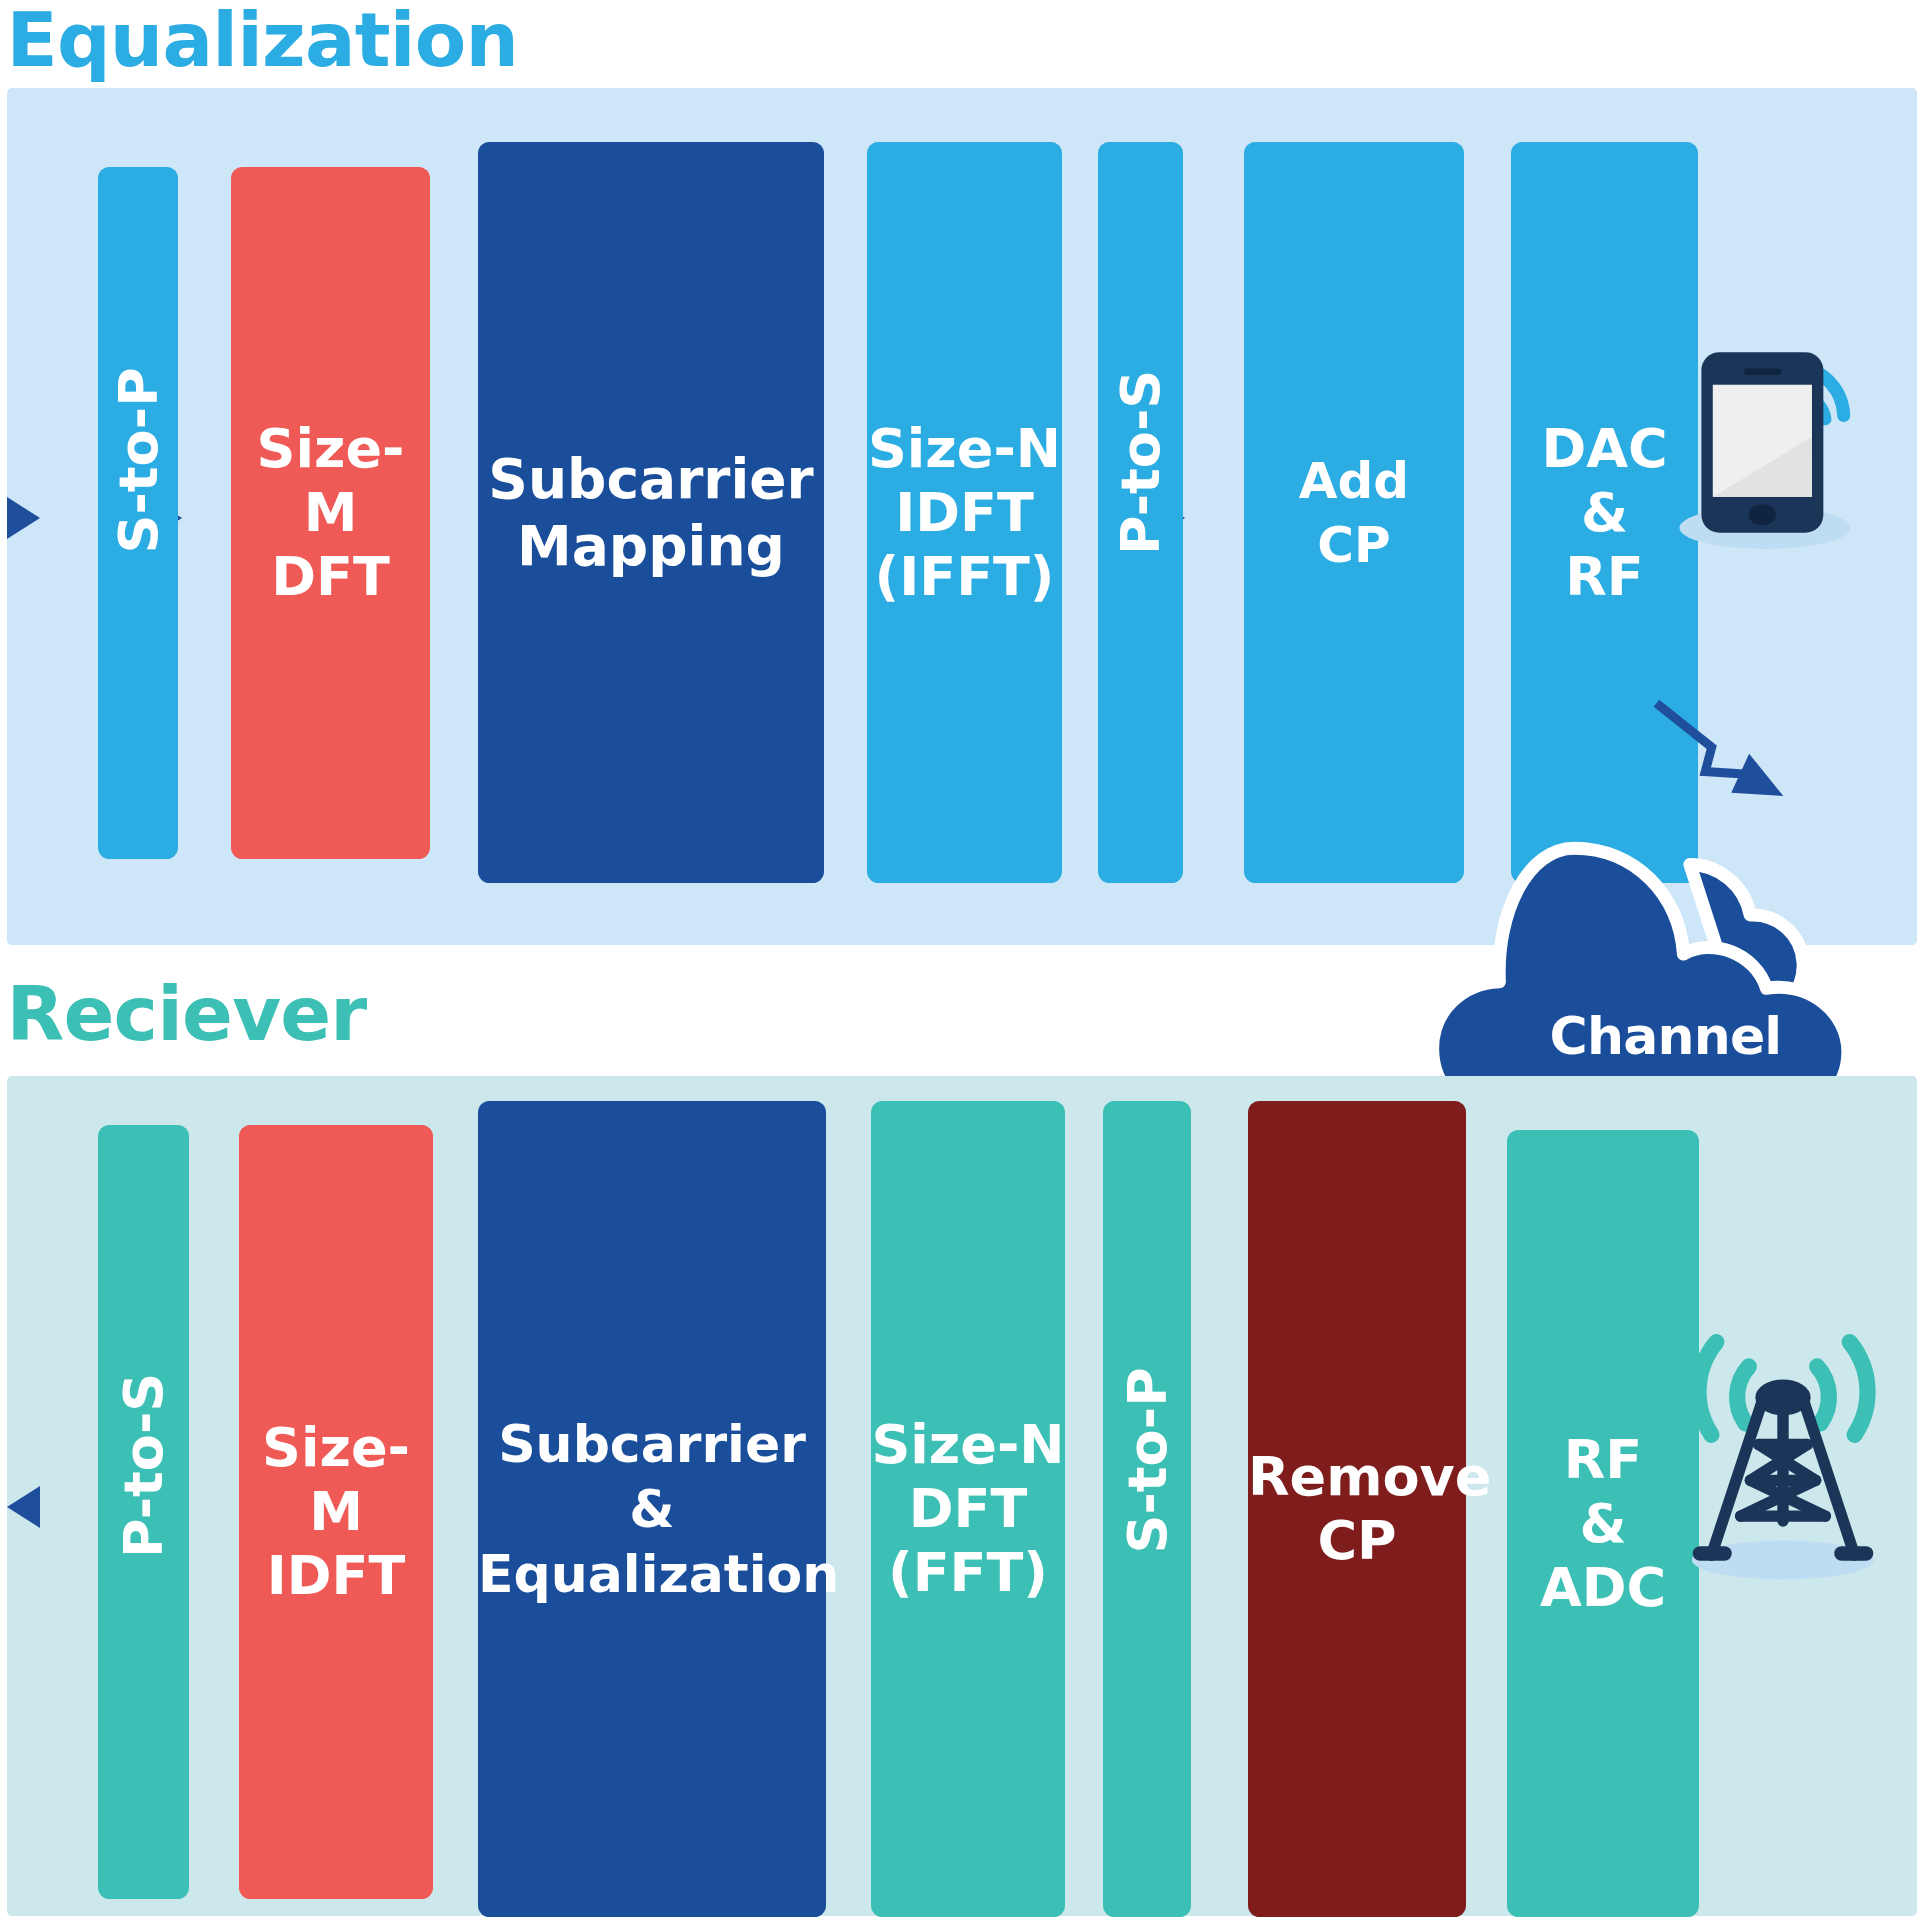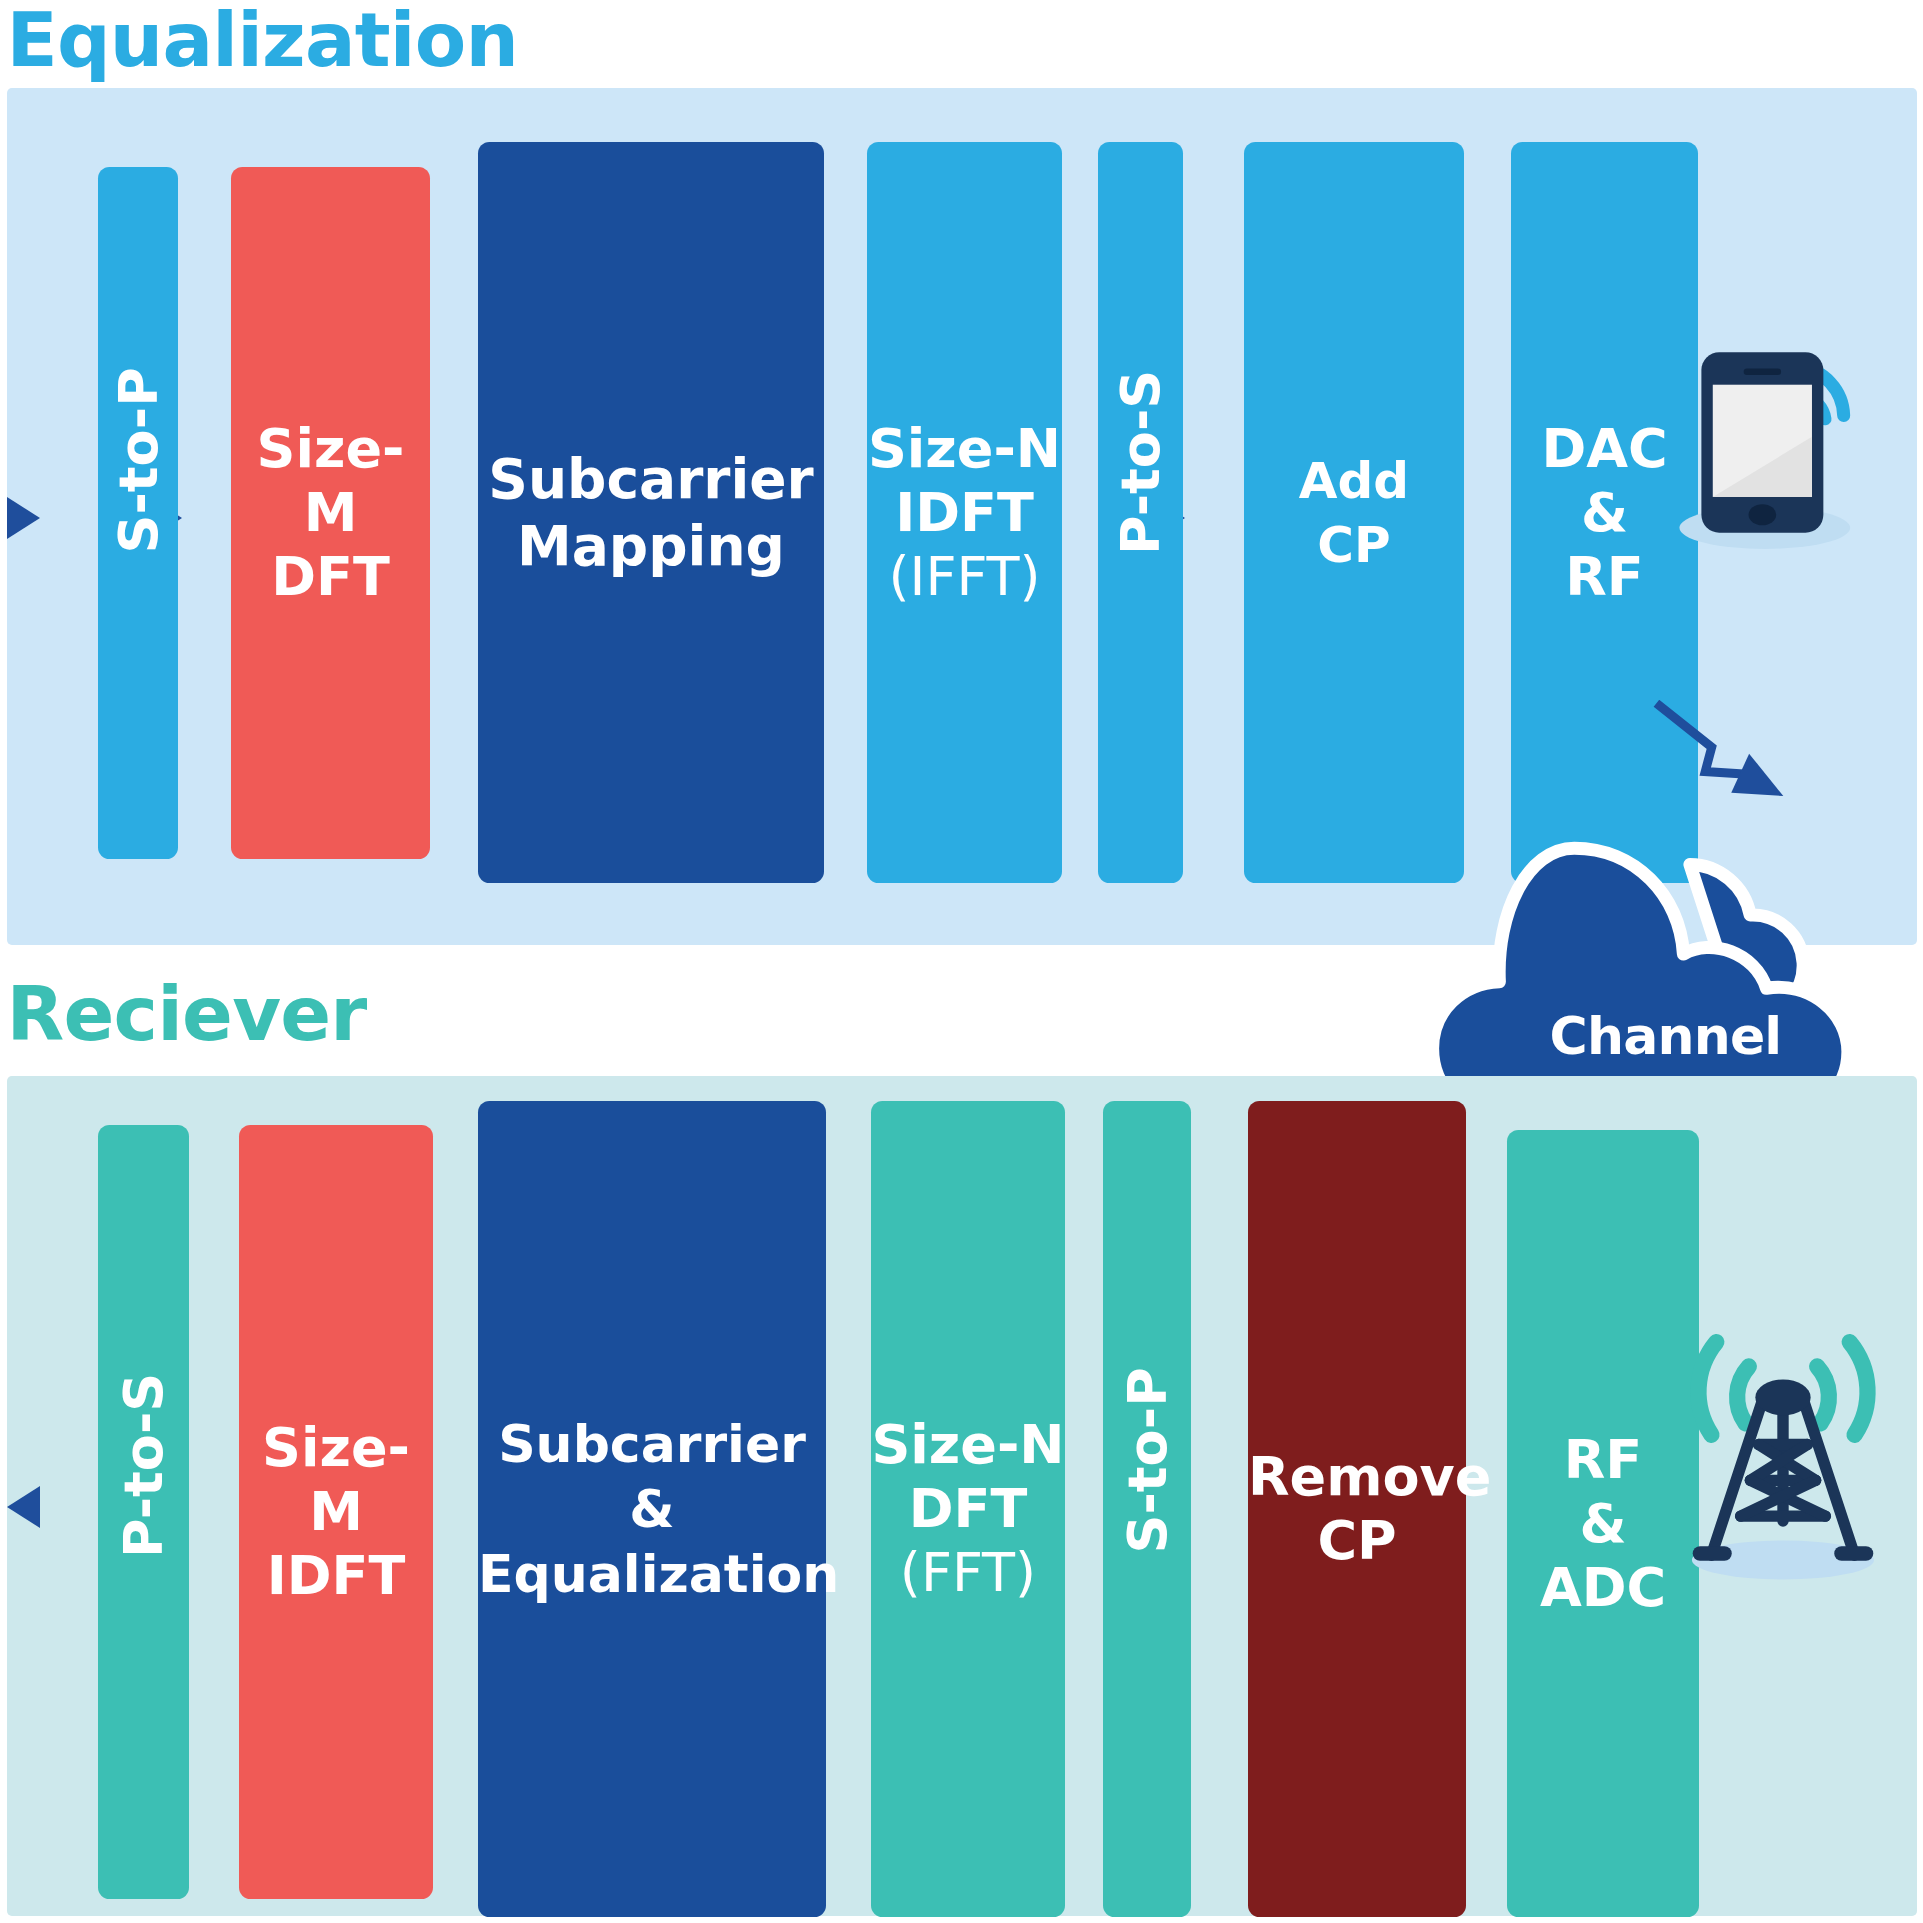--- a/index.html
+++ b/index.html
@@ -25,21 +25,21 @@
   
   .blk{
     position:absolute;border-radius:11.4px;
     display:flex;align-items:center;justify-content:center;
     color:#ffffff;font-weight:bold;text-align:center;
     box-sizing:border-box;
     margin-left:45px;
   }
   .blk .lbl{display:block;width:100%;}
   .blk .line{display:block;}
-  .blk .thin{font-weight:normal;}
+  .blk .thin{font-weight:bold;}
   .rot{
     transform:rotate(-90deg);
     white-space:nowrap;
   }
 
   
   .arrow{position:absolute;width:0;height:0;}
   .arrow.right{
     border-top:21px solid transparent;
     border-bottom:21px solid transparent;

